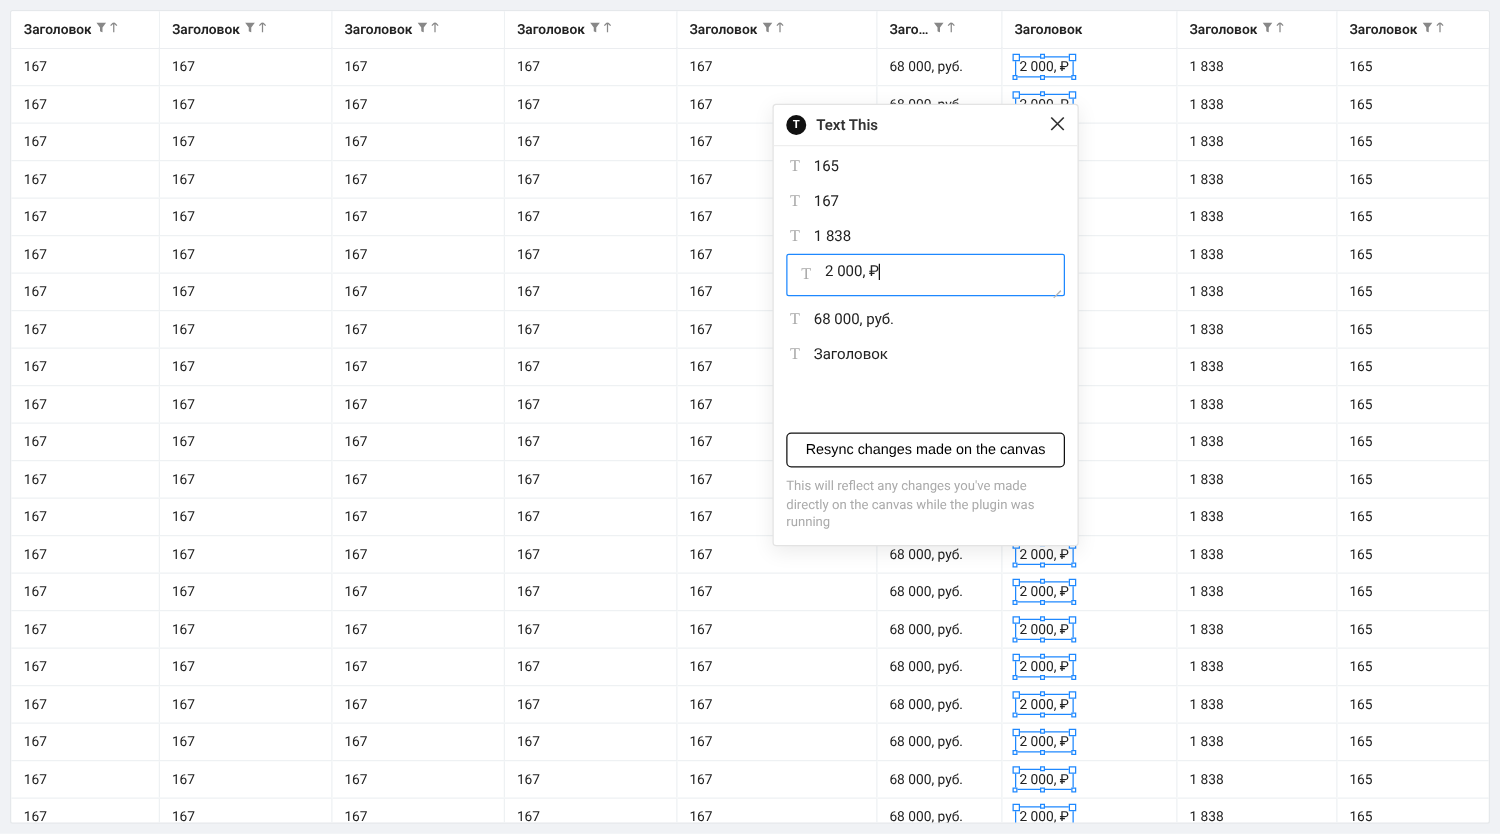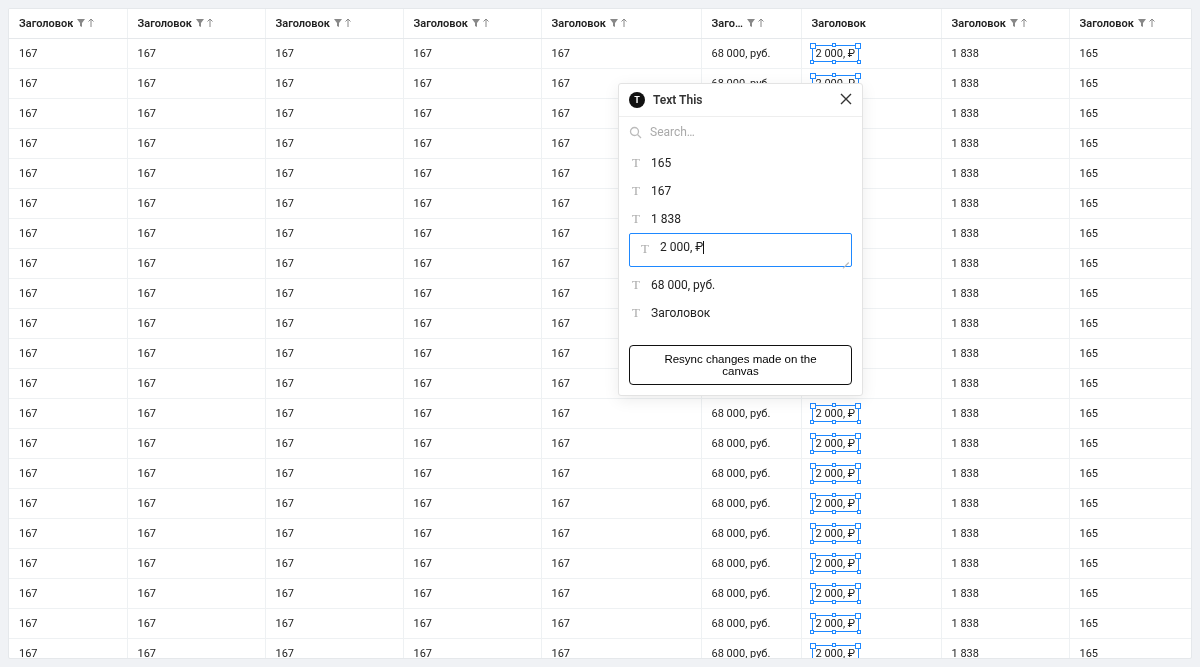--- a/index.html
+++ b/index.html
@@ -223,25 +223,26 @@
   .resize-handle::after  { width: 4px; bottom: 1px; right: 0; transform: rotate(-45deg); transform-origin: right bottom; }
 
   .panel-footer {
     padding: 10px;
   }
   .resync-btn {
     width: 100%;
     border: 1px solid #111;
     background: #fff;
     border-radius: 4px;
-    padding: 7px 18px;
+    padding: 7px 6px;
     font-size: 11.5px;
     font-weight: 500;
     cursor: pointer;
     text-align: center;
+    margin-top: 31px;
   }
   .resync-note {
     margin-top: 8px;
     font-size: 10.5px;
     color: #aaa;
     line-height: 1.4;
   }
 
   col.c1 { width: 118px; }
   col.c2 { width: 138px; }
@@ -620,27 +621,20 @@
 
 <div class="panel">
   <div class="panel-header">
     <div class="logo">T</div>
     <div class="title">Text This</div>
     <div class="close">
       <svg width="12" height="12" viewBox="0 0 12 12">
           <path d="M1 1 L11 11 M11 1 L1 11" stroke="#333" stroke-width="1.4" fill="none"></path>
         </svg>
     </div>
-  </div>
-  <div class="panel-search">
-    <svg width="13" height="13" viewBox="0 0 13 13">
-        <circle cx="5.5" cy="5.5" r="4" stroke="#bbb" stroke-width="1.3" fill="none"></circle>
-        <line x1="8.5" y1="8.5" x2="12" y2="12" stroke="#bbb" stroke-width="1.3"></line>
-      </svg>
-    <span>Search…</span>
   </div>
   <div class="panel-list" id="panel-list">
       <div class="panel-item">
         <span class="ticon">T</span>
         <span class="itext">165</span>
       </div>
       <div class="panel-item">
         <span class="ticon">T</span>
         <span class="itext">167</span>
       </div>
@@ -659,14 +653,15 @@
         <span class="ticon">T</span>
         <span class="itext">68 000, руб.</span>
       </div>
       <div class="panel-item">
         <span class="ticon">T</span>
         <span class="itext">Заголовок</span>
       </div>
     </div>
   <div class="panel-footer">
     <button class="resync-btn">Resync changes made on the canvas</button>
+    <div class="resync-note">This will reflect any changes you've made directly on the canvas while the plugin was running</div>
   </div>
 </div>
 
 </body></html>

